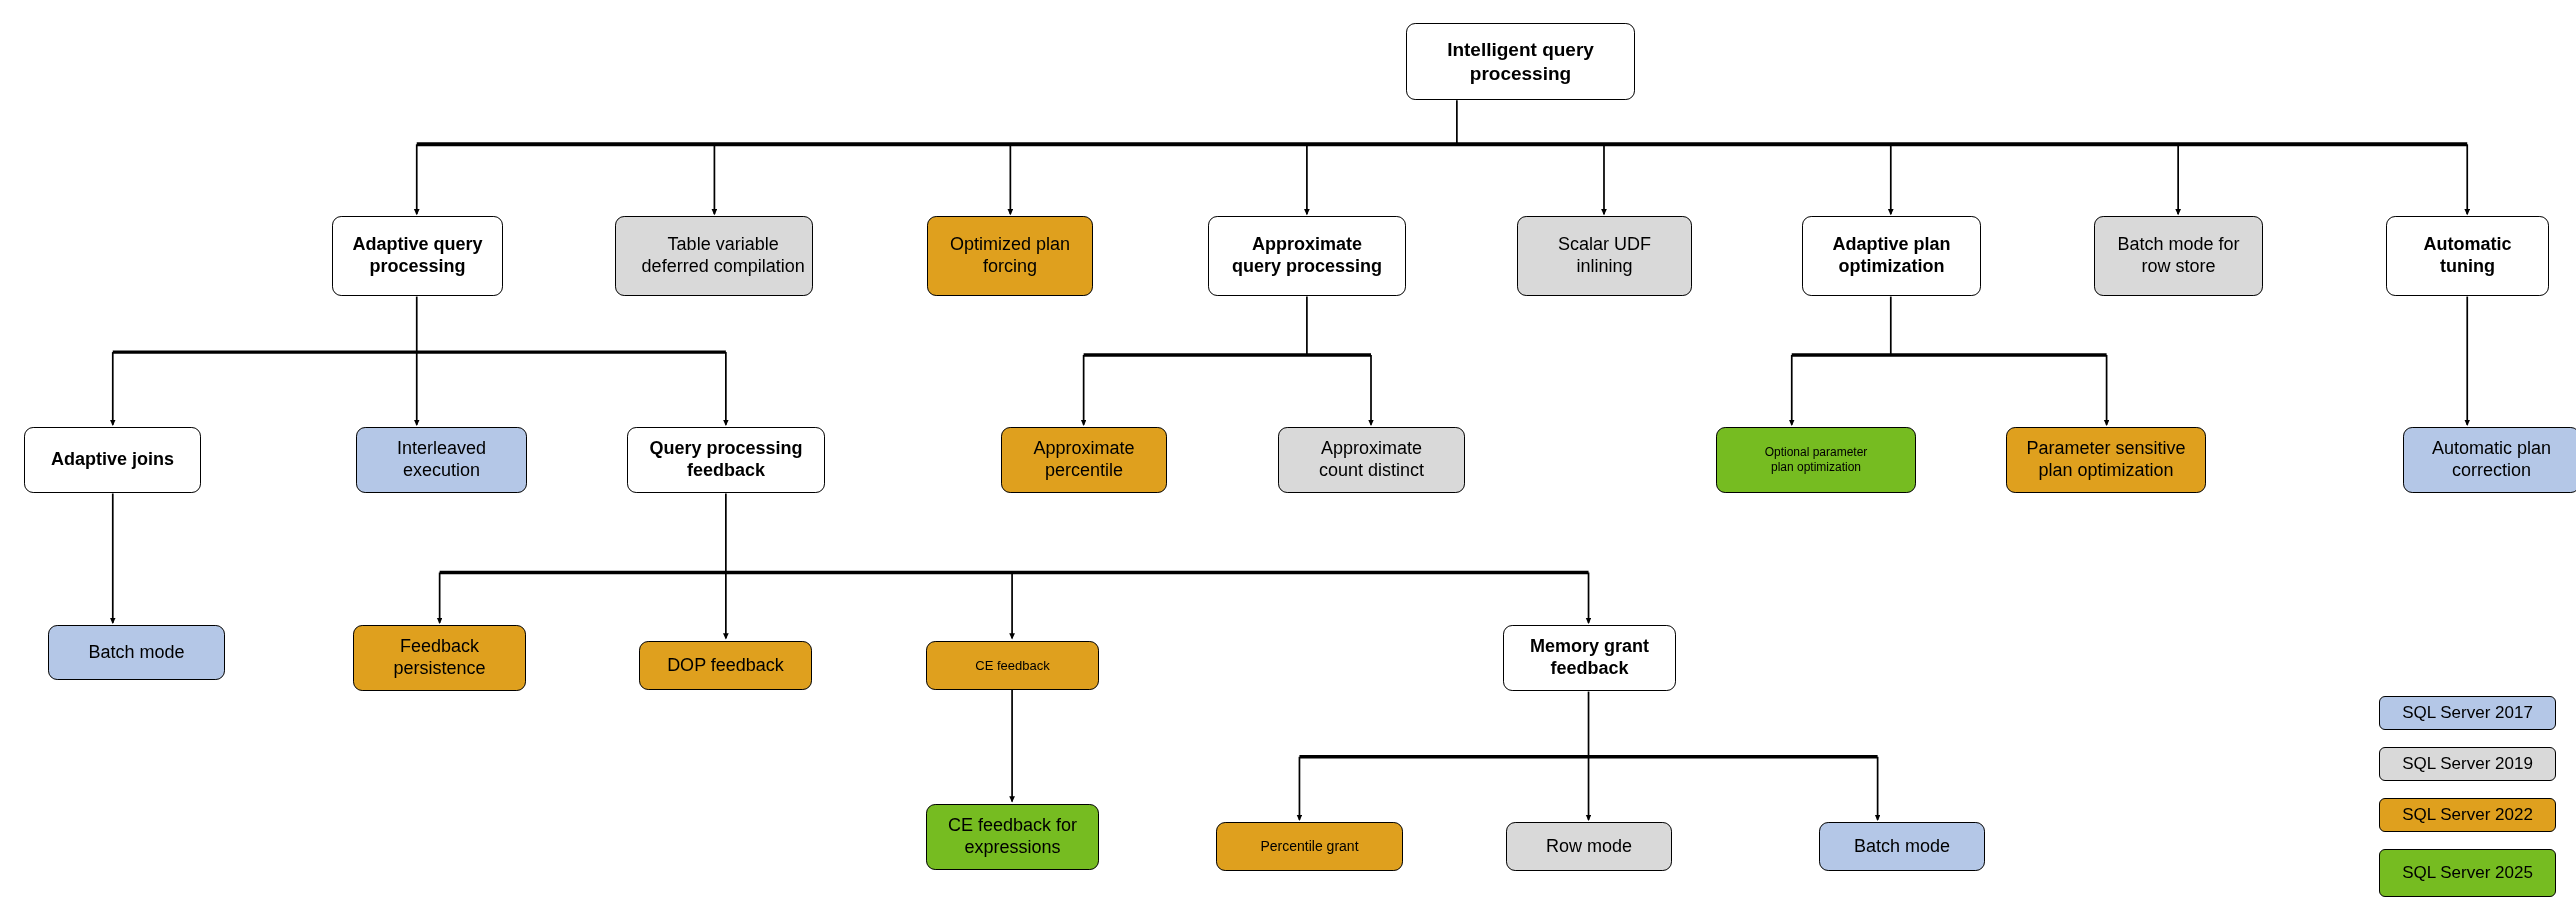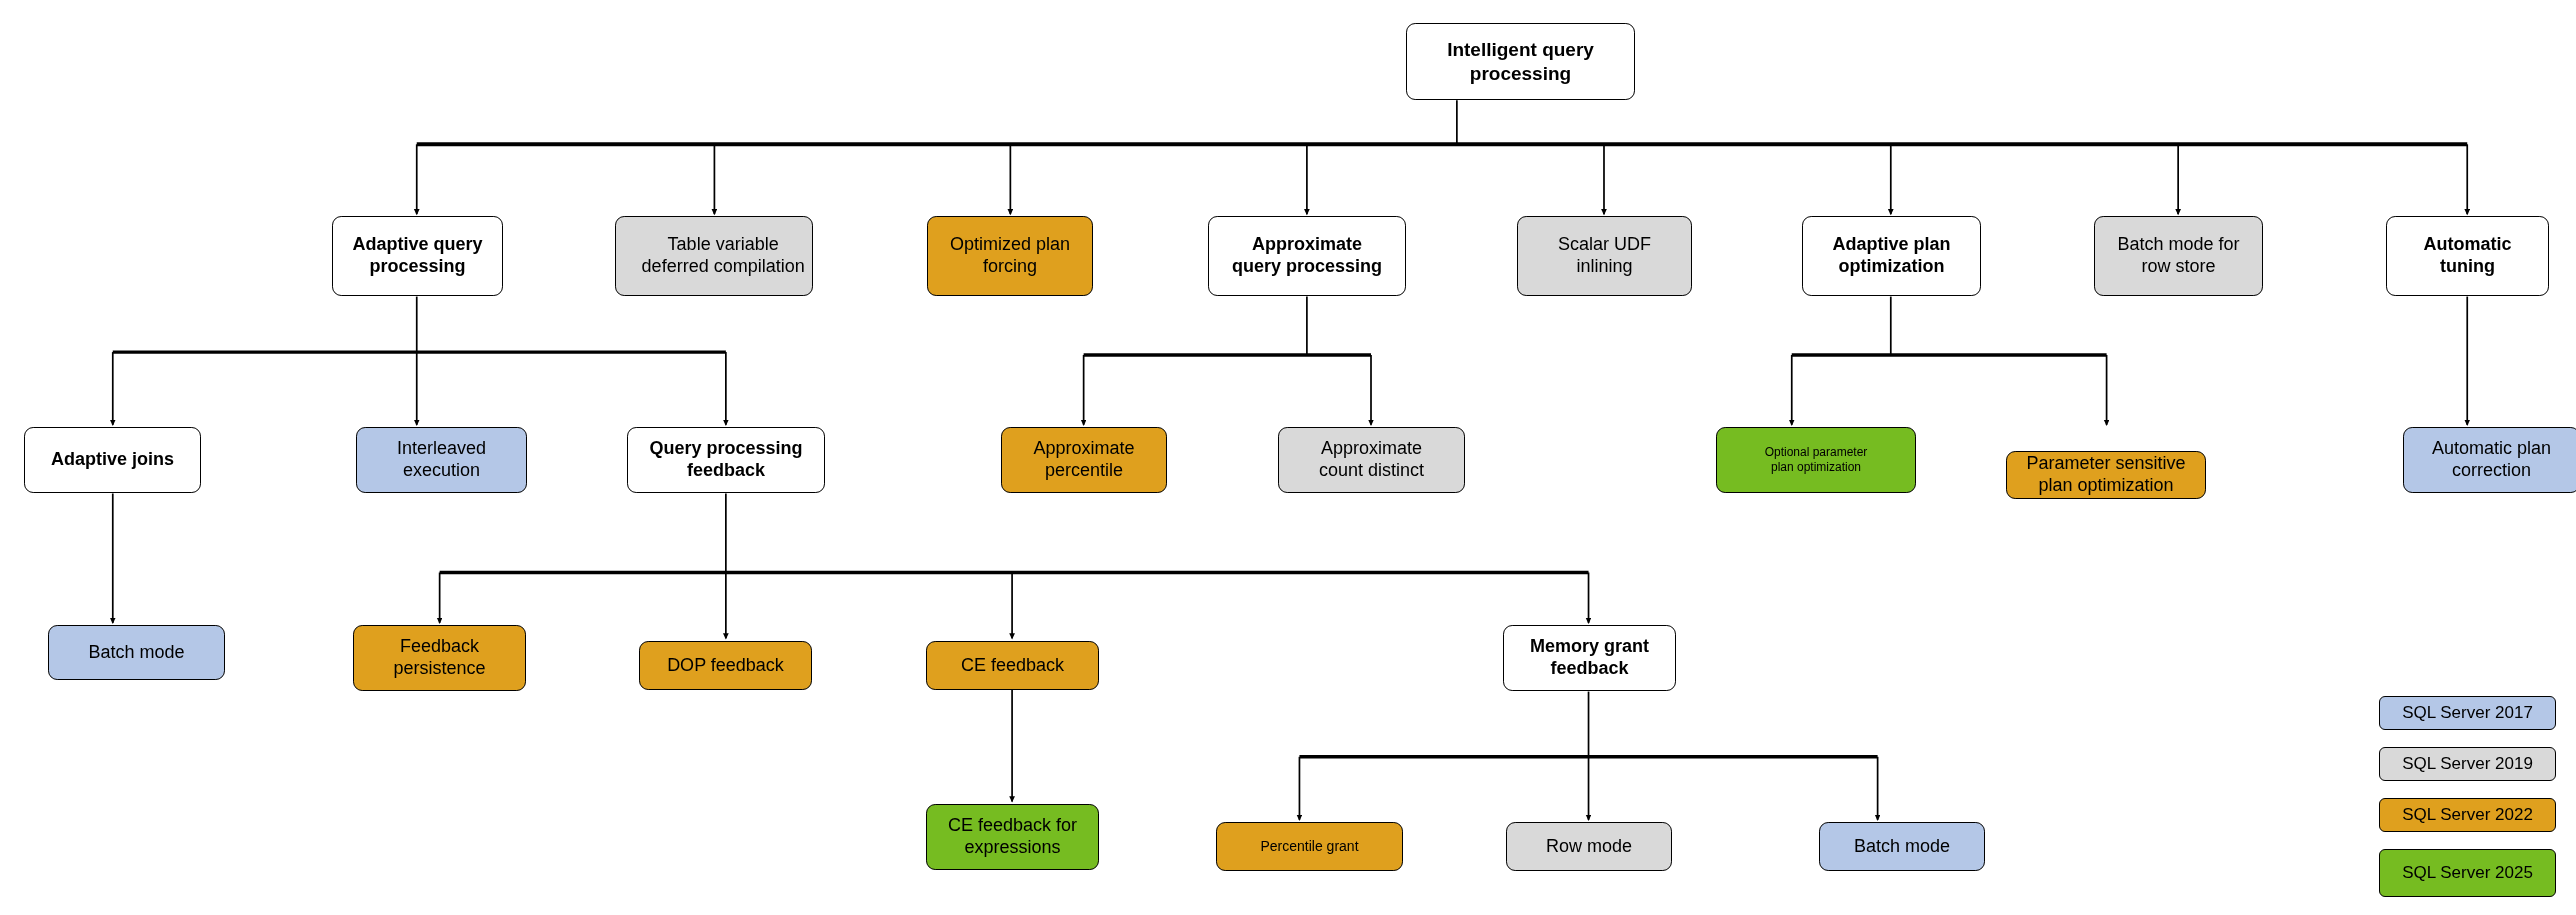--- a/index.html
+++ b/index.html
@@ -196,21 +196,21 @@
   <div class="node fill-gray" style="left:1278px;top:427px;width:187px;height:66px;font-size:18px;">
     <span class="label">Approximate
 count distinct</span>
   </div>
 
   <div class="node fill-green" style="left:1716px;top:427px;width:200px;height:66px;font-size:12px;">
     <span class="label">Optional parameter
 plan optimization</span>
   </div>
 
-  <div class="node fill-gold" style="left:2006px;top:427px;width:200px;height:48px;font-size:18px;margin-top:24px;">
+  <div class="node fill-gold" style="left:2006px;top:427px;width:200px;height:66px;font-size:18px;">
     <span class="label">Parameter sensitive
 plan optimization</span>
   </div>
 
   <div class="node fill-blue" style="left:2379px;top:427px;width:177px;height:66px;font-size:18px;">
     <span class="label">Automatic plan
 correction</span>
   </div>
 
   <div class="node fill-blue" style="left:24px;top:625px;width:177px;height:55px;font-size:18px;">
@@ -219,21 +219,21 @@
 
   <div class="node fill-gold" style="left:353px;top:625px;width:173px;height:66px;font-size:18px;">
     <span class="label">Feedback
 persistence</span>
   </div>
 
   <div class="node fill-gold" style="left:639px;top:641px;width:173px;height:49px;font-size:18px;">
     <span class="label">DOP feedback</span>
   </div>
 
-  <div class="node fill-gold" style="left:926px;top:641px;width:173px;height:49px;font-size:18px;">
+  <div class="node fill-gold" style="left:926px;top:641px;width:173px;height:49px;font-size:13px;">
     <span class="label">CE feedback</span>
   </div>
 
   <div class="node fill-white" style="left:1503px;top:625px;width:173px;height:66px;font-size:18px;">
     <span class="label">Memory grant
 feedback</span>
   </div>
 
   <div class="node fill-green" style="left:926px;top:804px;width:173px;height:66px;font-size:18px;">
     <span class="label">CE feedback for

